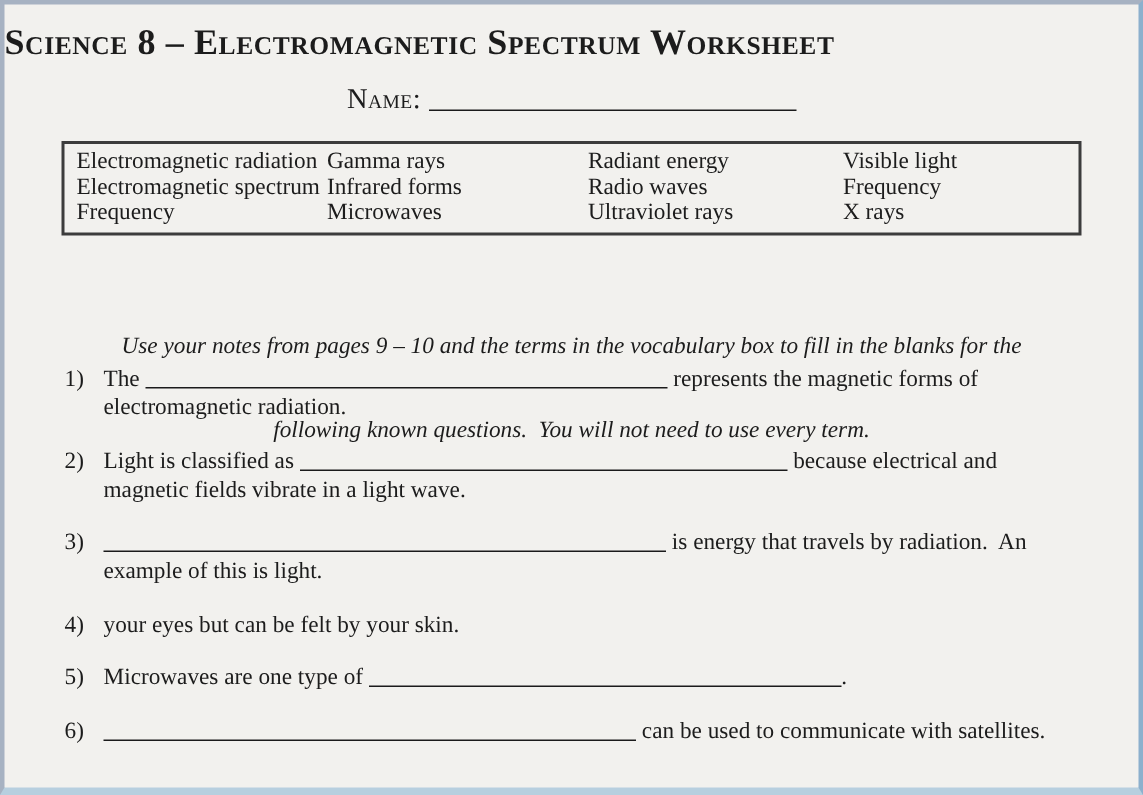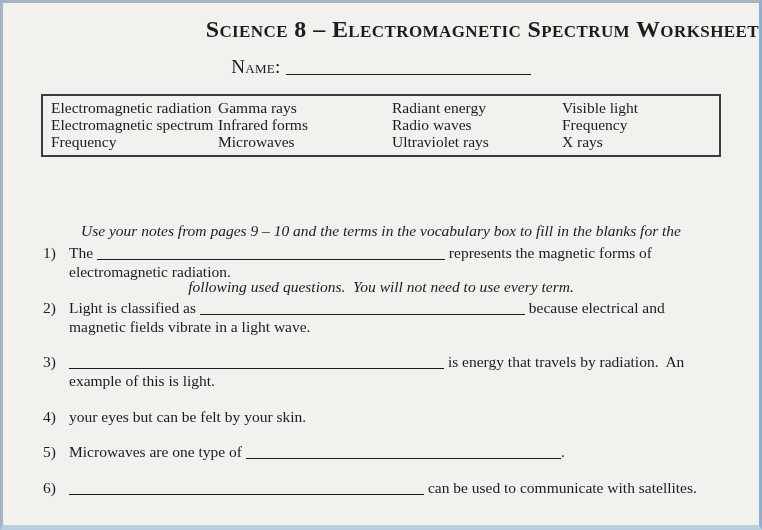--- a/index.html
+++ b/index.html
@@ -13,21 +13,21 @@
     border-left: 3px solid #a7b2c2;
     border-right: 3px solid #8cb0cd;
     border-bottom: 5px solid #b7cfdf;
     overflow: hidden;
     font-family: "Liberation Serif", "DejaVu Serif", serif;
     color: #1c1c1c;
   }
   .title {
     position: absolute;
     top: 13px; left: 0; right: 0;
-    text-align: right;
+    text-align: left;
     font-size: 24px;
     font-weight: bold;
     font-variant: small-caps;
     letter-spacing: 0.4px;
   }
   .name-row {
     position: absolute;
     top: 53px; left: 0; right: 0;
     text-align: center;
     font-size: 19px;
@@ -107,21 +107,21 @@
         <div class="vcell">Frequency</div>
         <div class="vcell">Frequency</div>
         <div class="vcell">Microwaves</div>
         <div class="vcell">Ultraviolet rays</div>
         <div class="vcell">X rays</div>
       </div>
   </div>
 
   <div class="instructions">
     <div>Use your notes from pages 9 – 10 and the terms in the vocabulary box to fill in the blanks for the</div>
-    <div>following used questions.  You will not need to use every term.</div>
+    <div>following known questions.  You will not need to use every term.</div>
   </div>
 
   <div class="questions">
       <div class="question">
         <div class="qnum">1)</div>
         <div class="qbody">
           <div class="qline"><span class="qtext">The </span><span class="blank" style="width: 348px;"></span><span class="qtext"> represents the magnetic forms of</span></div>
           <div class="qline"><span class="qtext">electromagnetic radiation.</span></div>
         </div>
       </div>

